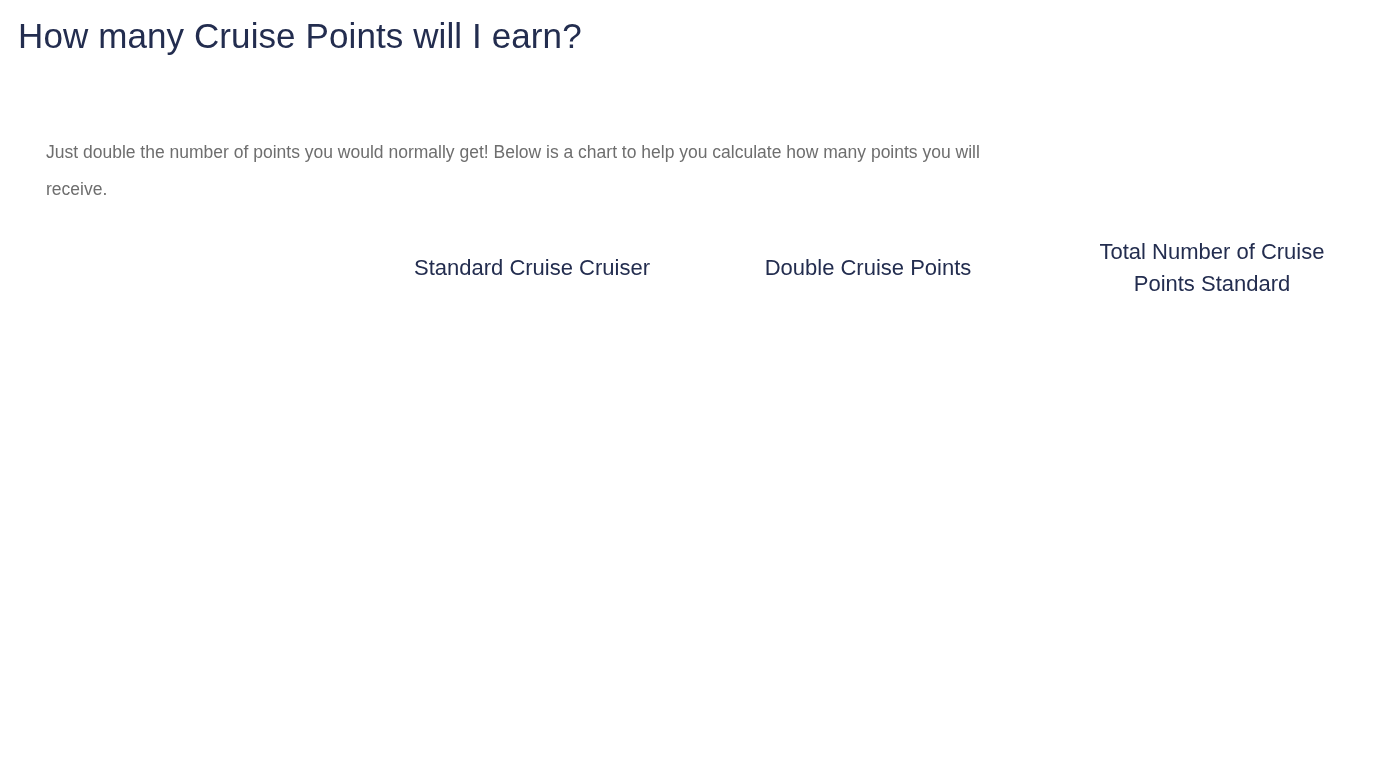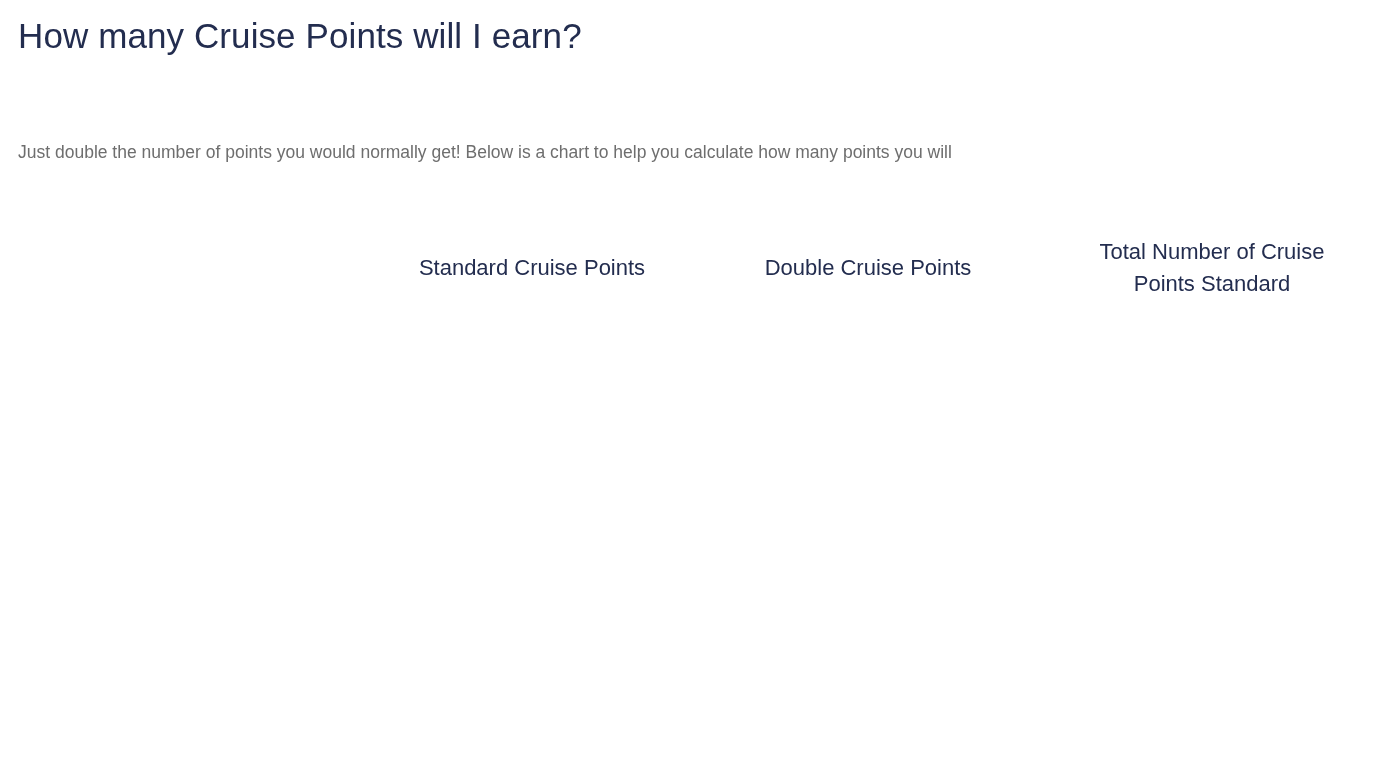--- a/index.html
+++ b/index.html
@@ -45,21 +45,21 @@
     top: 134px;
     width: 1347px;
     margin: 0;
     font-size: 17.5px;
     font-weight: 400;
     line-height: 37px;
     color: #6e6e6e;
     text-align: justify;
     text-justify: inter-word;
   }
-  .intro > span { display: block; }
+  .intro > span { display: block; margin-left: 28px; }
 
   
   .points-table {
     position: absolute;
     left: 0;
     top: 222px;
     width: 1386px;
     border-collapse: collapse;
     table-layout: fixed;
   }
@@ -97,34 +97,35 @@
 </style>
 </head>
 <body>
 
 <div class="page">
 
   <h1 class="page-title">How many Cruise Points will I earn?</h1>
 
   <p class="intro">
     <span>Just double the number of points you would normally get! Below is a chart to help you calculate how many points you will</span>
+    <span>receive.</span>
   </p>
 
   <table class="points-table">
     <colgroup>
       <col class="c-label">
       <col class="c-std">
       <col class="c-dbl">
       <col class="c-total">
     </colgroup>
     <thead>
       <tr>
         <th class="blank-head"></th>
         <th>
-          <span class="head-wrap">Standard Cruise Points</span>
+          <span class="head-wrap">Standard Cruise Cruiser</span>
         </th>
         <th>
           <span class="head-wrap">Double Cruise Points</span>
         </th>
         <th>
           <span class="head-wrap">Total Number of Cruise Points Standard</span>
         </th>
       </tr>
     </thead>
     <tbody>

